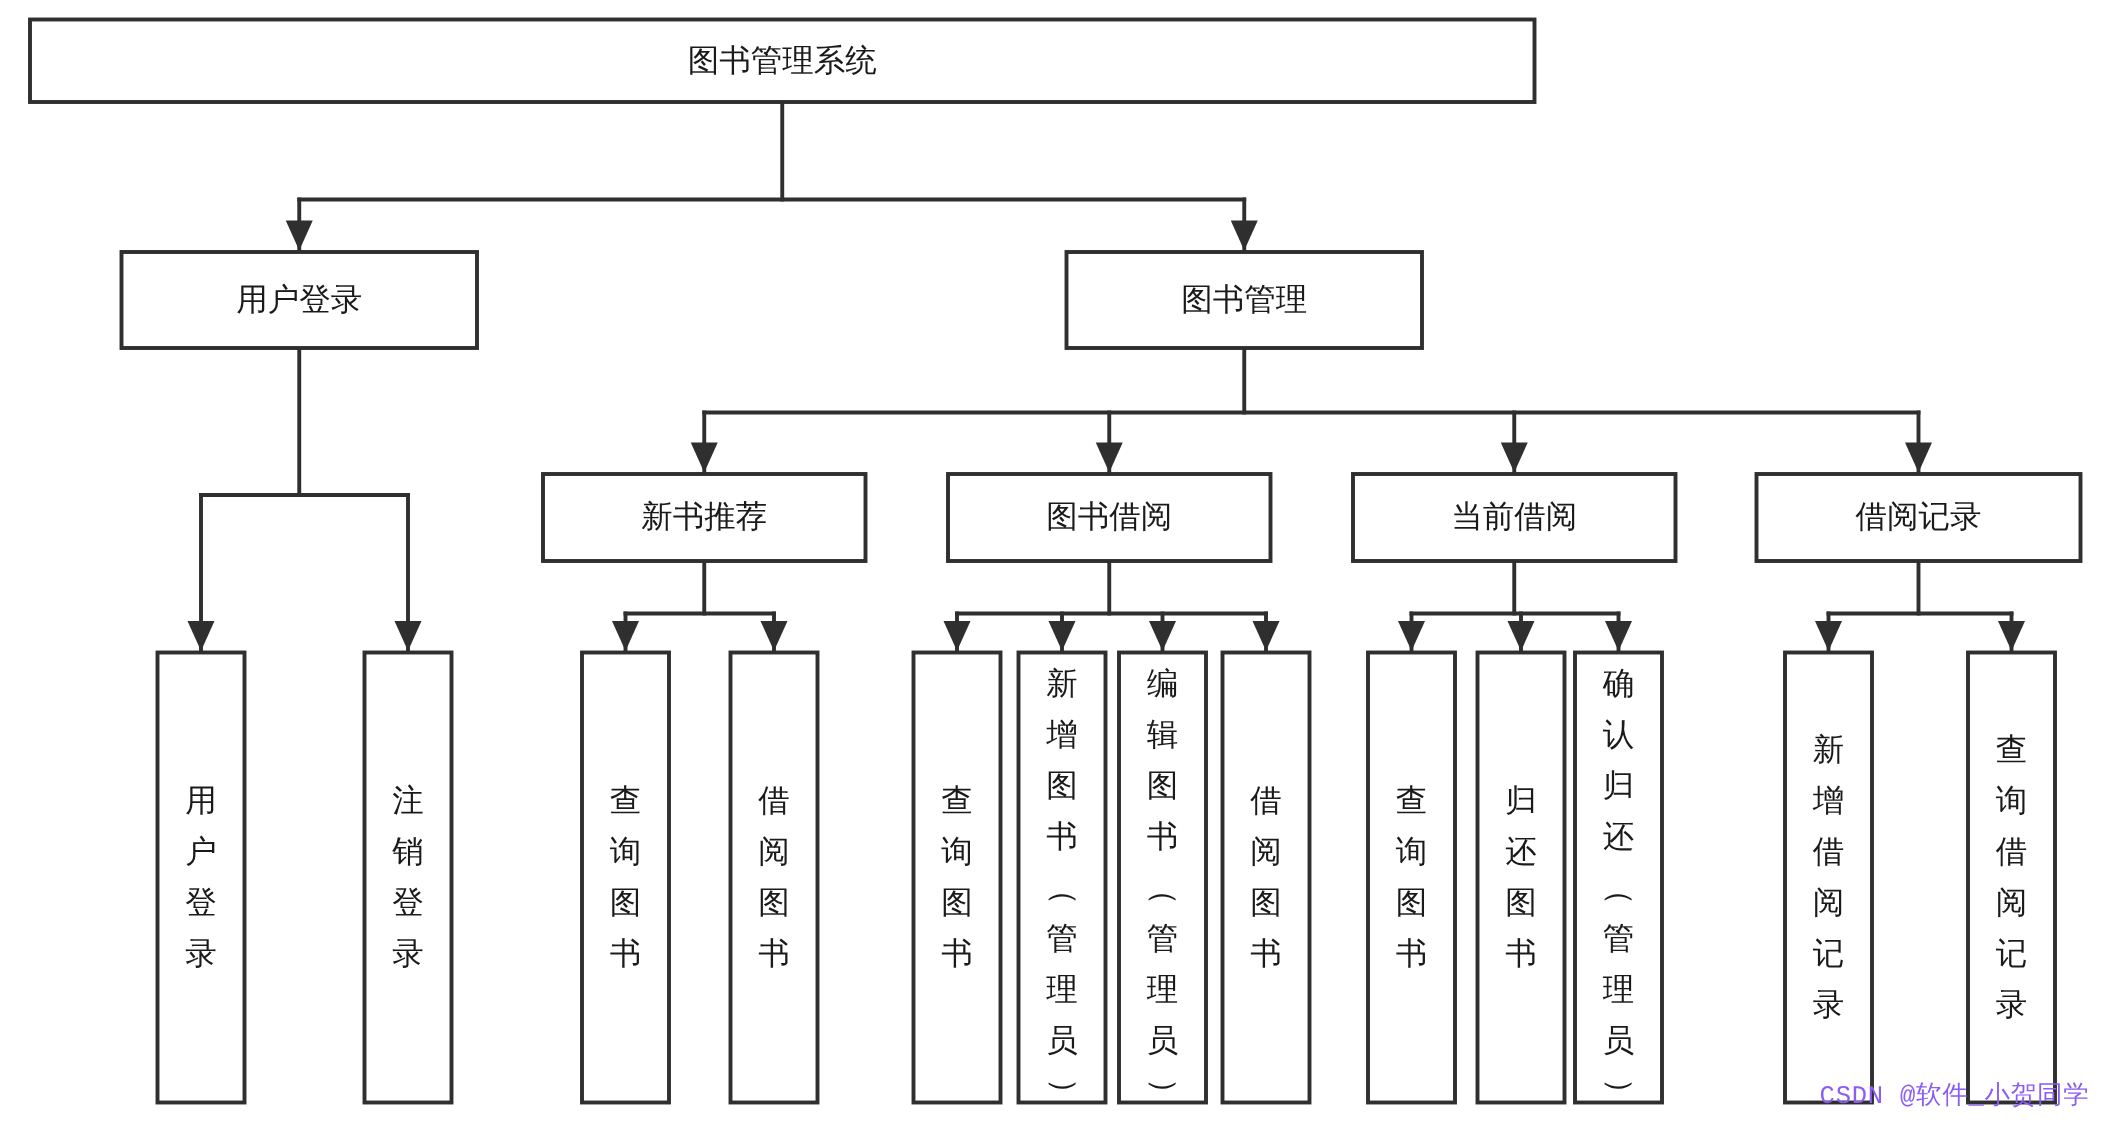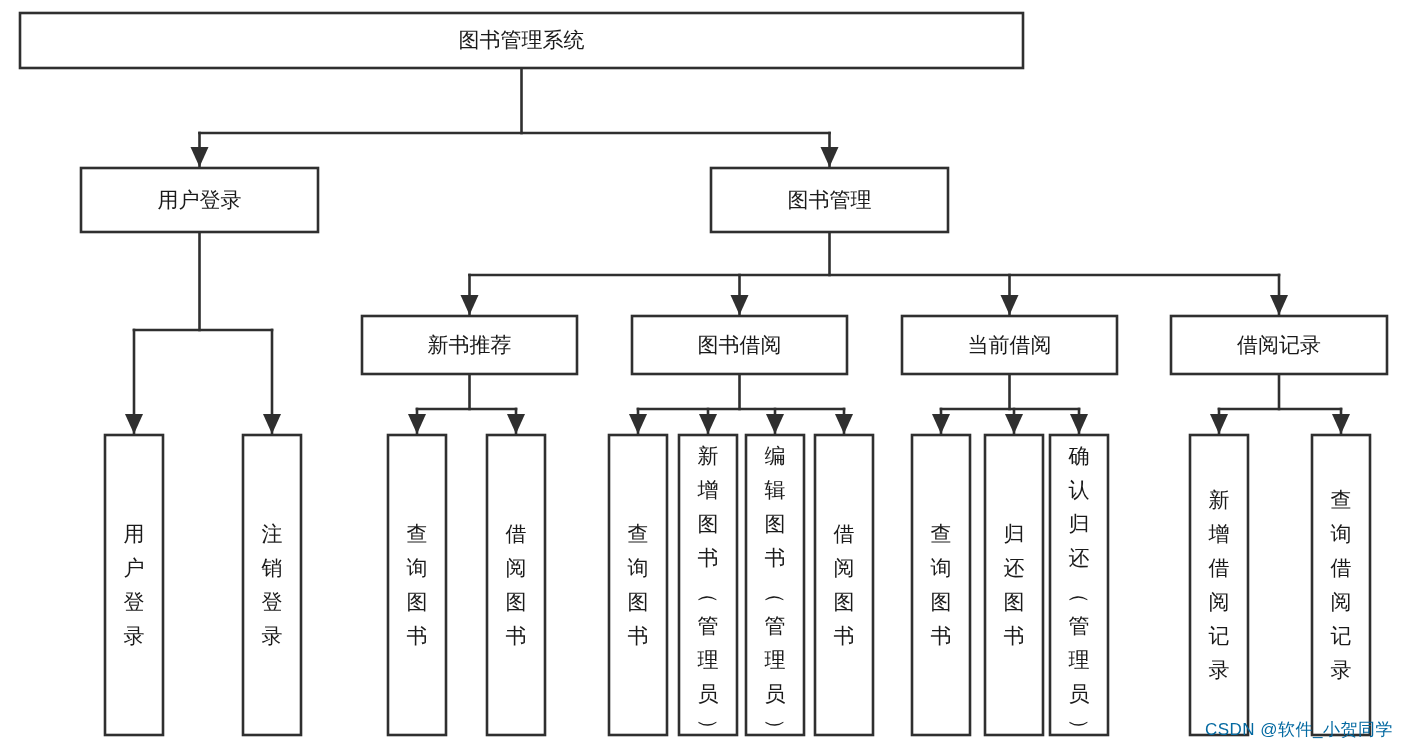--- a/index.html
+++ b/index.html
@@ -44,23 +44,23 @@
     font-family: "Liberation Sans", sans-serif;
     font-size: 21px;
     fill: #1a1a1a;
     text-anchor: middle;
     dominant-baseline: middle;
   }
   .watermark {
     position: absolute;
     right: 12px;
     bottom: 6px;
-    font-family: Liberation Sans, sans-serif;
+    font-family: Liberation Mono, monospace;
     font-size: 17px;
-    color: #0369a1;
+    color: #8b5cf6;
     letter-spacing: 0.5px;
     user-select: none;
     white-space: nowrap;
   }
 </style>
 </head>
 <body>
 
 <div id="diagram-root">
   <svg class="flow" viewBox="0 0 1405 747">

